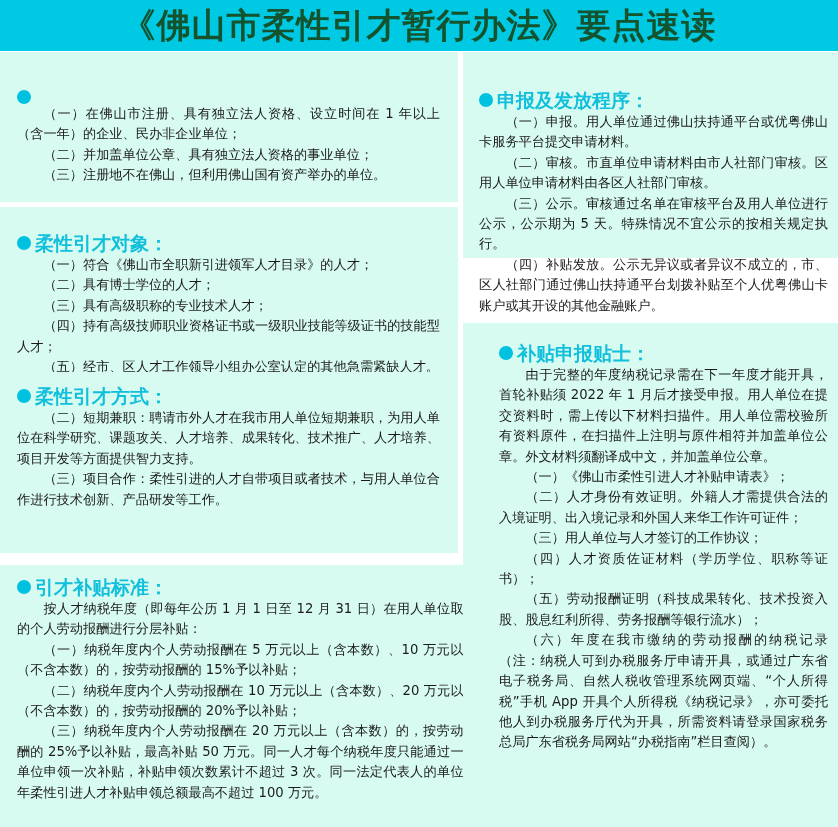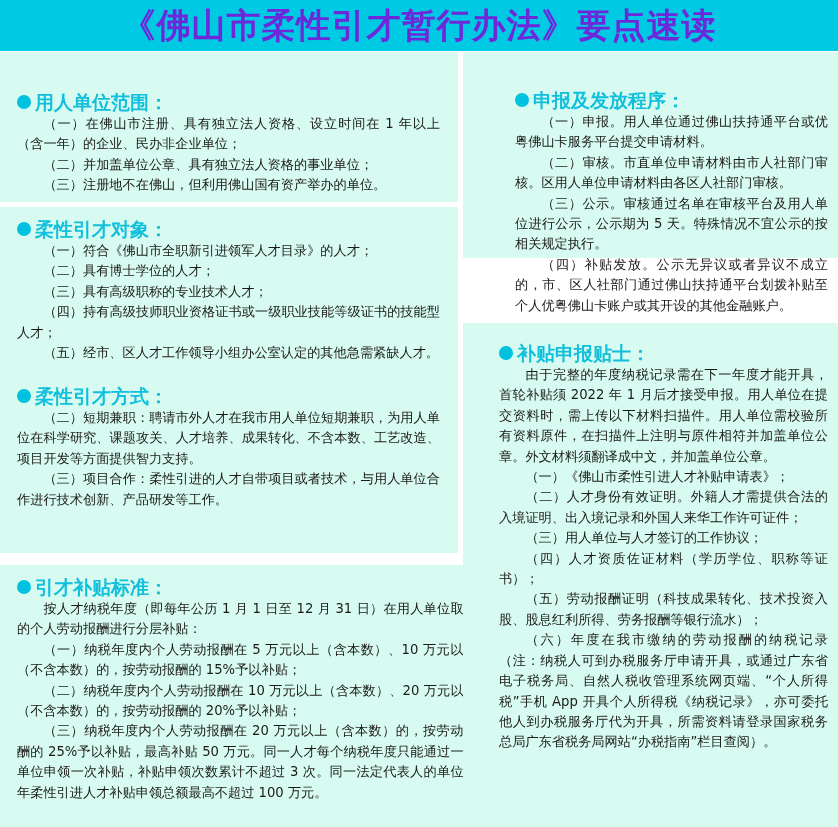--- a/index.html
+++ b/index.html
@@ -3,58 +3,57 @@
 <meta charset="utf-8">
 <style>
   html, body { margin: 0; padding: 0; }
   body {
     width: 838px; height: 827px; overflow: hidden; background: #ffffff;
     font-family: "DejaVu Sans", "Liberation Sans", sans-serif;
     color: #1a1a1a; position: relative;
   }
   .header {
     position: absolute; left: 0; top: 0; width: 838px; height: 51px;
-    background: #00c9e3; color: #6d28d9;
+    background: #00c9e3; color: #14532d;
     display: flex; align-items: center; justify-content: center;
     font-family: "DejaVu Serif", "Liberation Serif", serif;
     font-size: 34px; font-weight: bold; letter-spacing: 1px;
   }
   .box {
     position: absolute; background: #d8fbf1; box-sizing: border-box;
     font-size: 13.2px; line-height: 20.4px;
   }
   .box h2 {
     margin: 0; font-size: 19px; line-height: 24px; font-weight: bold;
     color: #10bfdc; display: flex; align-items: center;
   }
   .dot {
     display: inline-block; width: 14px; height: 14px; border-radius: 50%;
     background: #00c2e0; margin-right: 4px;
   }
   .box p { margin: 0; text-indent: 2em; text-align: justify; }
   
   #b1 { left: 0; top: 52px; width: 458px; height: 150px; padding: 38px 18px 0 17px; }
-  #b2 { left: 0; top: 207px; width: 458px; height: 185px; padding: 10px 18px 0 17px; }
+  #b2 { left: 0; top: 207px; width: 458px; height: 185px; padding: 24px 18px 0 17px; }
   #b3 { left: 0; top: 372px; width: 458px; height: 181px; padding: 12px 18px 0 17px; }
   #b4 { left: 0; top: 565px; width: 508px; height: 262px; padding: 10px 31px 0 17px; }
   
-  #b5 { left: 463px; top: 52px; width: 375px; height: 206px; padding: 36px 10px 0 52px; }
+  #b5 { left: 463px; top: 52px; width: 375px; height: 206px; padding: 36px 10px 0 16px; }
   #b6 { left: 463px; top: 323px; width: 375px; height: 504px; padding: 18px 10px 0 36px; }
 </style>
 </head>
 <body>
 
 <div class="header">
   <span>《佛山市柔性引才暂行办法》要点速读</span>
 </div>
 
 <div class="box" id="b1">
   <h2>
       <span class="dot"></span>
-      <span>用人单位范围：</span>
     </h2>
   <p>（一）在佛山市注册、具有独立法人资格、设立时间在 1 年以上（含一年）的企业、民办非企业单位；</p>
   <p>（二）并加盖单位公章、具有独立法人资格的事业单位；</p>
   <p>（三）注册地不在佛山，但利用佛山国有资产举办的单位。</p>
 </div>
 
 <div class="box" id="b2">
   <h2>
       <span class="dot"></span>
       <span>柔性引才对象：</span>
@@ -64,21 +63,21 @@
   <p>（三）具有高级职称的专业技术人才；</p>
   <p>（四）持有高级技师职业资格证书或一级职业技能等级证书的技能型人才；</p>
   <p>（五）经市、区人才工作领导小组办公室认定的其他急需紧缺人才。</p>
 </div>
 
 <div class="box" id="b3">
   <h2>
       <span class="dot"></span>
       <span>柔性引才方式：</span>
     </h2>
-  <p>（二）短期兼职：聘请市外人才在我市用人单位短期兼职，为用人单位在科学研究、课题攻关、人才培养、成果转化、不含本数、工艺改造、项目开发等方面提供智力支持。</p>
+  <p>（二）短期兼职：聘请市外人才在我市用人单位短期兼职，为用人单位在科学研究、课题攻关、人才培养、成果转化、技术推广、人才培养、项目开发等方面提供智力支持。</p>
   <p>（三）项目合作：柔性引进的人才自带项目或者技术，与用人单位合作进行技术创新、产品研发等工作。</p>
 </div>
 
 <div class="box" id="b4">
   <h2>
       <span class="dot"></span>
       <span>引才补贴标准：</span>
     </h2>
   <p>按人才纳税年度（即每年公历 1 月 1 日至 12 月 31 日）在用人单位取得的个人劳动报酬进行分层补贴：</p>
   <p>（一）纳税年度内个人劳动报酬在 5 万元以上（含本数）、10 万元以下（不含本数）的，按劳动报酬的 15%予以补贴；</p>

